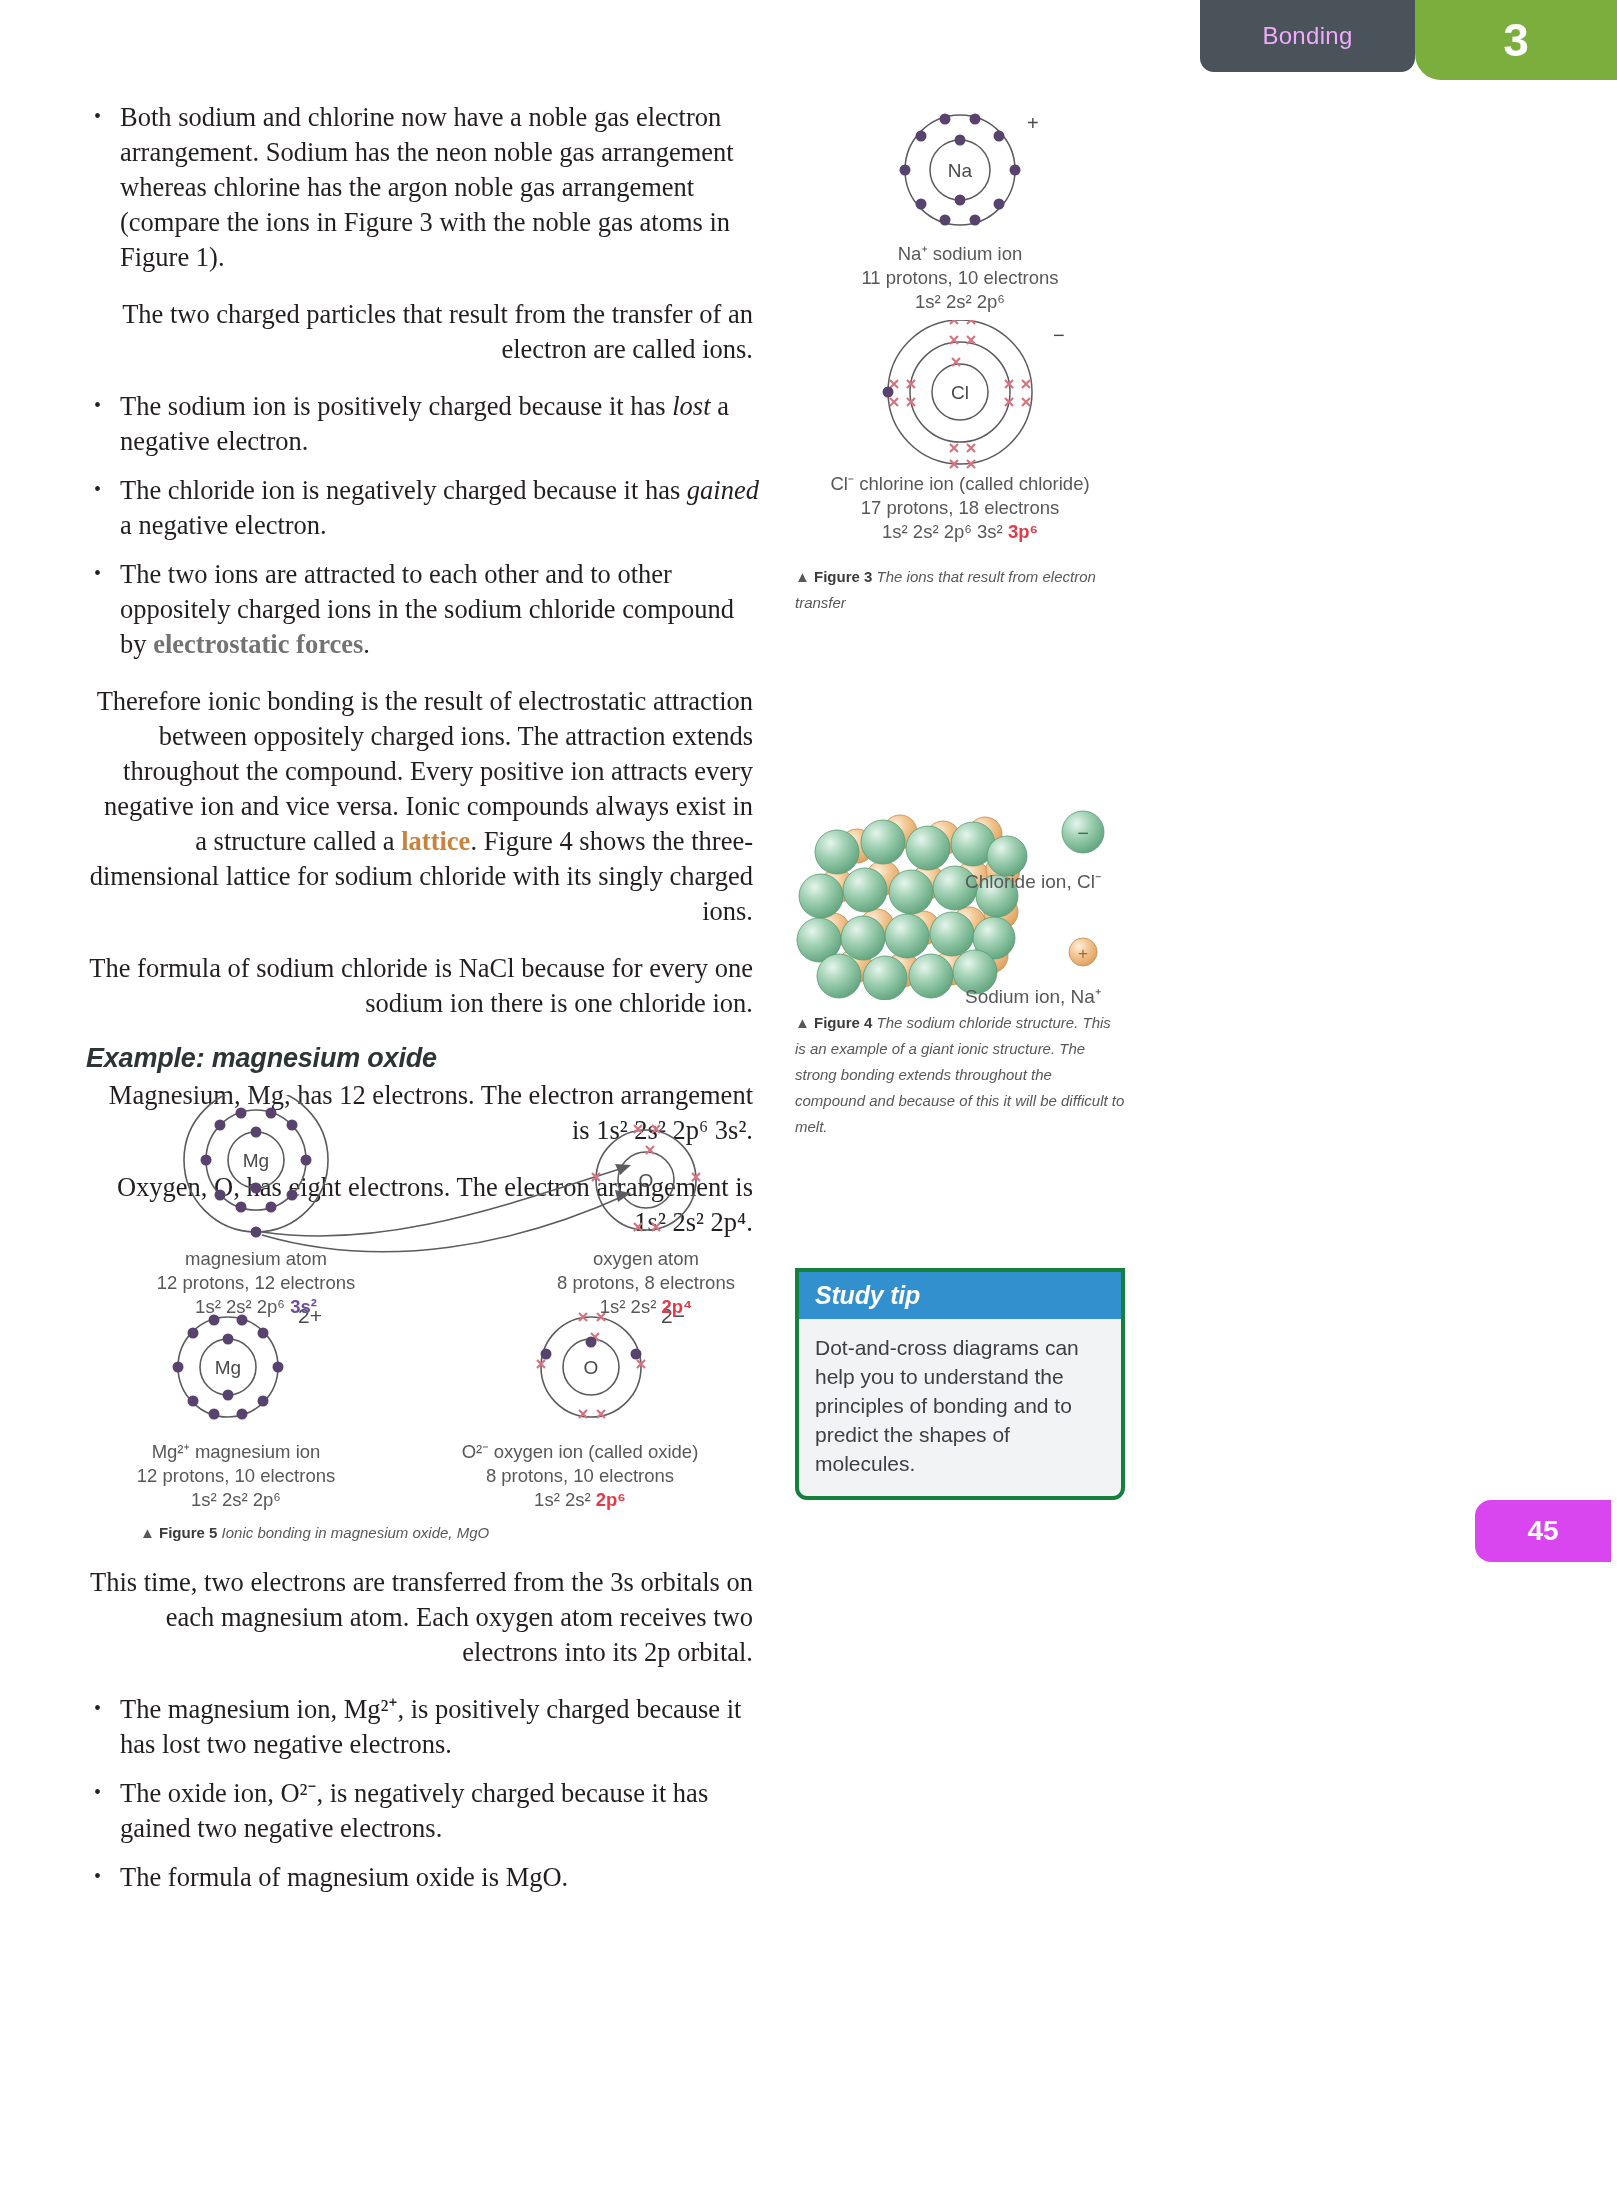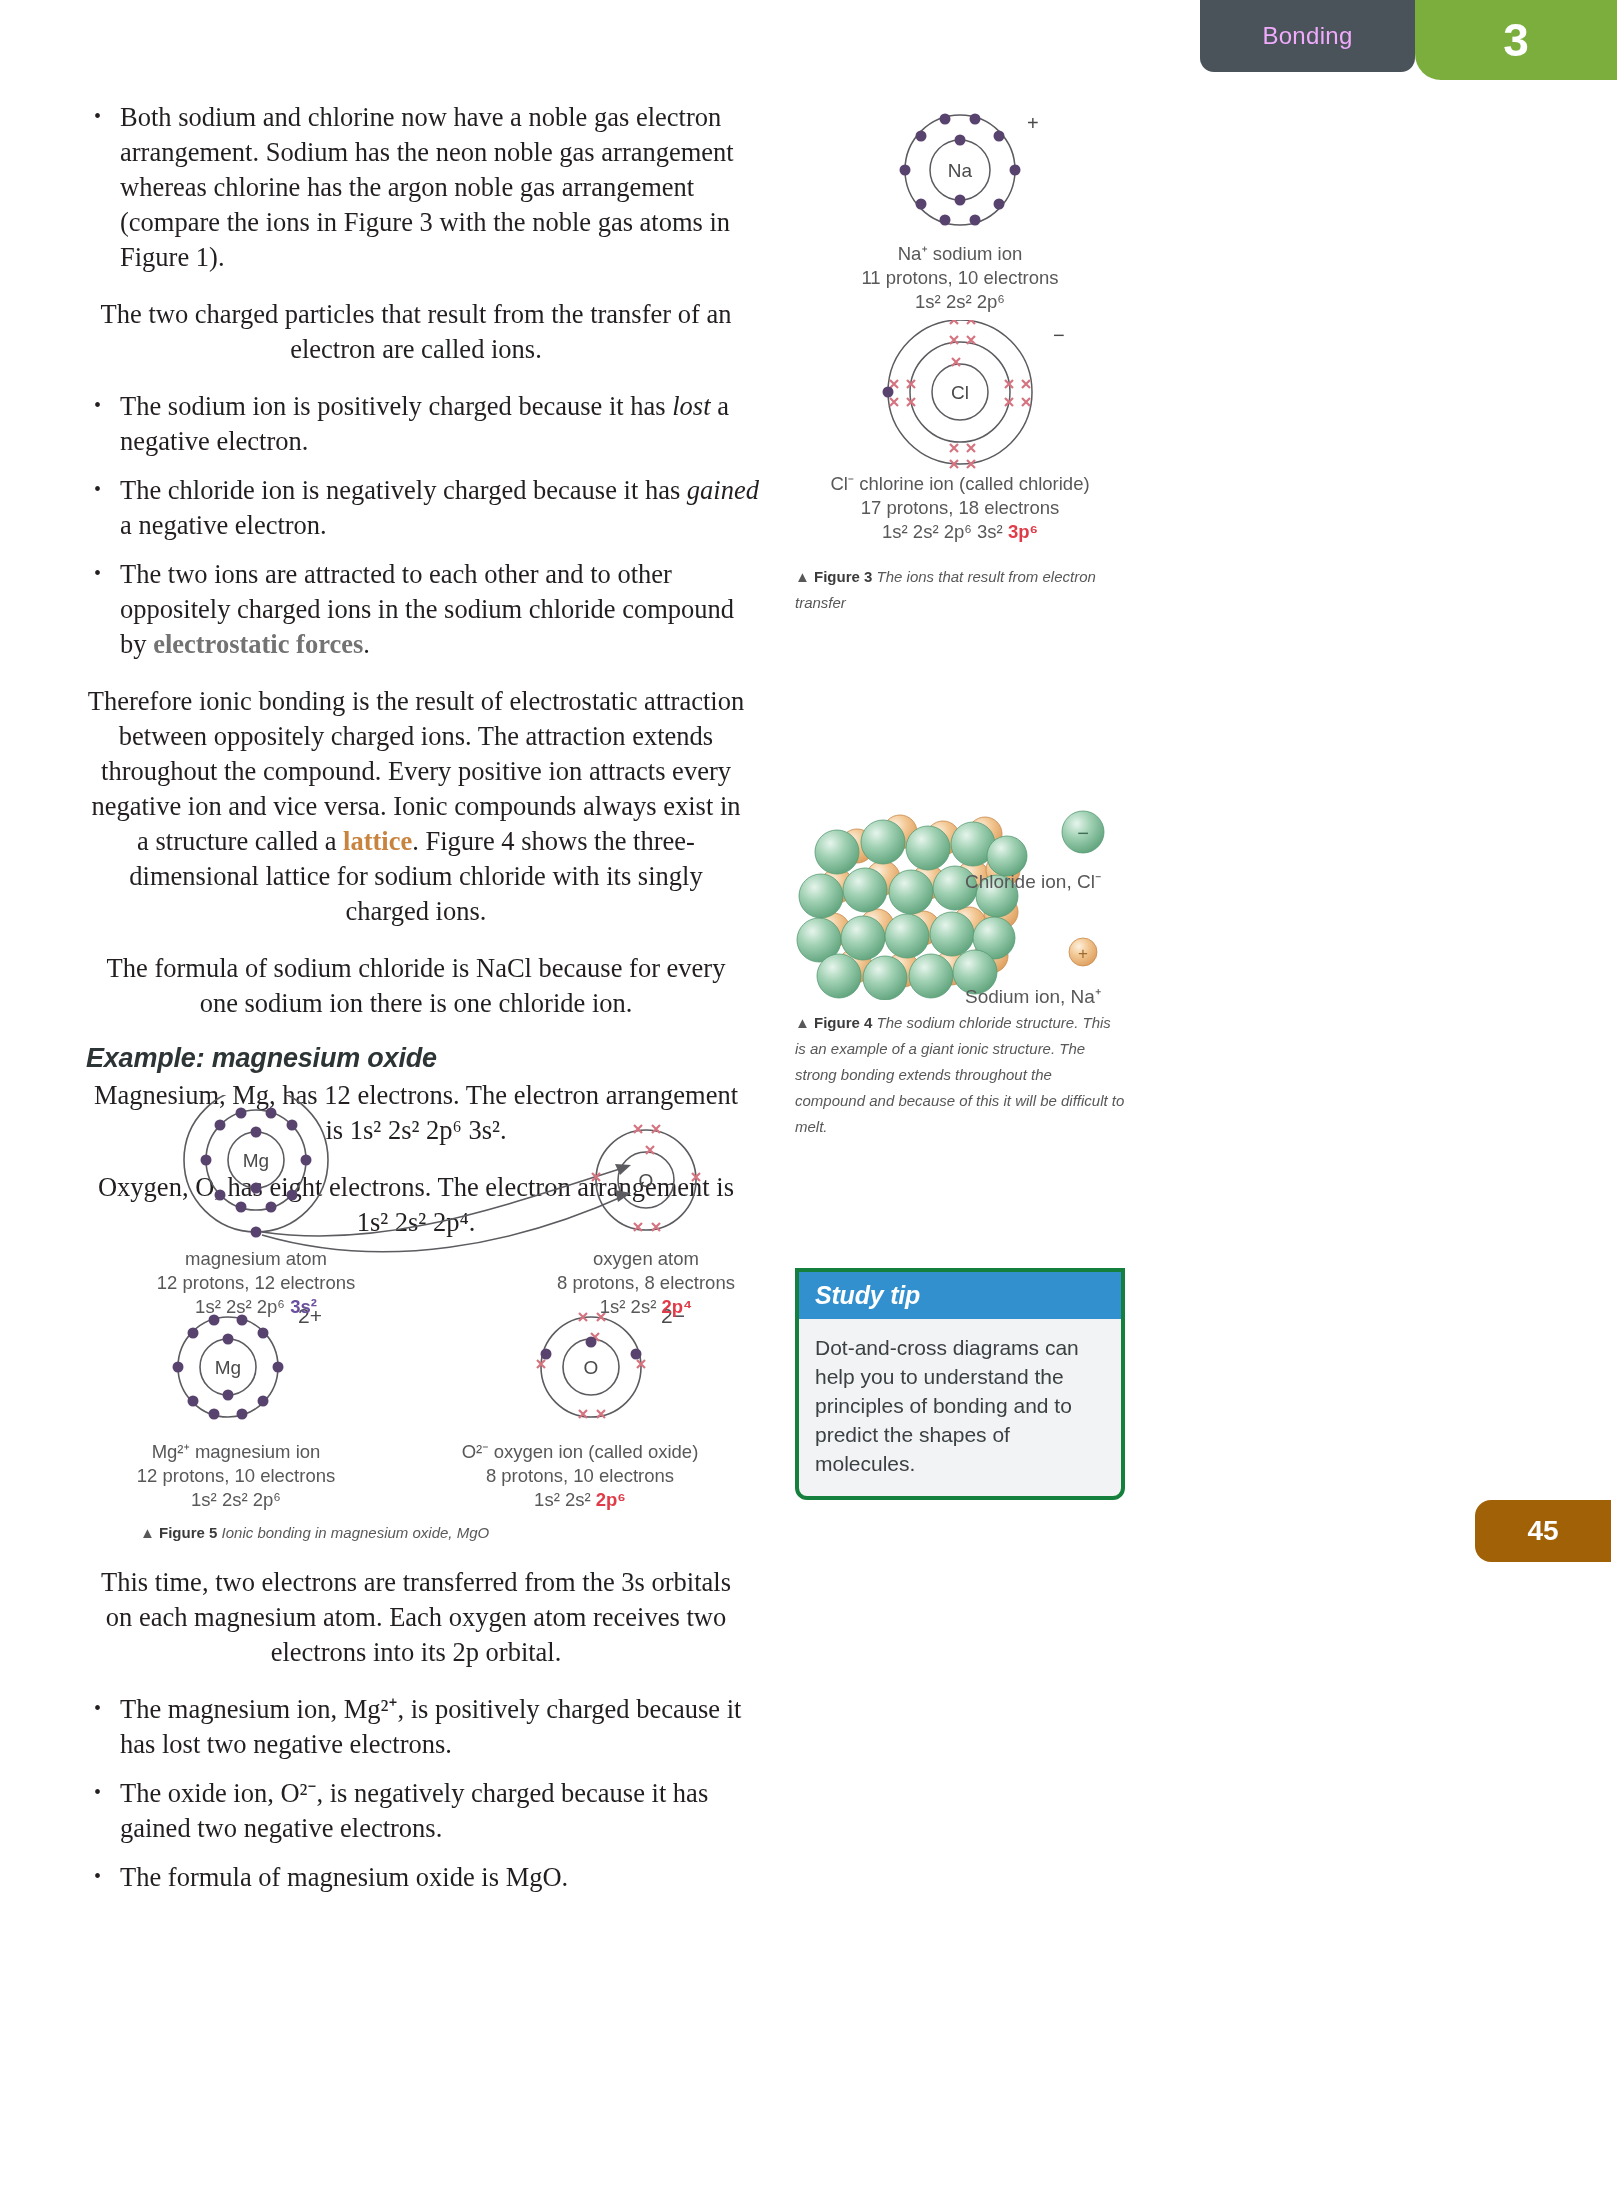--- a/index.html
+++ b/index.html
@@ -29,21 +29,21 @@
     display:flex; align-items:center; justify-content:center;
   }
   .hdr-num span {
     font-family:"Liberation Sans", sans-serif; font-size:46px; font-weight:bold;
     color:#ffffff;
   }
 
   
   .col-main { position:absolute; left:86px; top:100px; width:675px; }
 
-  p.body { font-size:26.5px; line-height:35px; margin:0 15px 22px 0; text-align:center; }
+  p.body { font-size:26.5px; line-height:35px; margin:0 8px 22px 0; text-align:right; }
   ul.bullets { list-style:none; margin:0 0 22px 0; padding:0; }
   ul.bullets li {
     position:relative; padding-left:34px; font-size:26.5px;
     line-height:35px; margin-bottom:14px;
   }
   ul.bullets li:before {
     content:"\2022"; position:absolute; left:8px; top:-1px;
     font-size:20px; color:#231f20;
   }
   .hl-orange { color:#737373; font-weight:bold; }
@@ -86,21 +86,21 @@
   }
   .tip-bd {
     padding:14px 16px 18px 16px;
     font-family:"Liberation Sans", sans-serif;
     font-size:21px; line-height:29px; color:#3b4043;
   }
 
   
   .pgnum {
     position:absolute; left:1475px; top:1500px; width:136px; height:62px;
-    background:#a16207; border-radius:16px 0 0 16px;
+    background:#d946ef; border-radius:16px 0 0 16px;
     display:flex; align-items:center; justify-content:center;
   }
   .pgnum span {
     font-family:"Liberation Sans", sans-serif; font-size:28px;
     font-weight:bold; color:#ffffff;
   }
 
   svg { display:block; }
   .diagwrap { position:relative; }
 </style>

